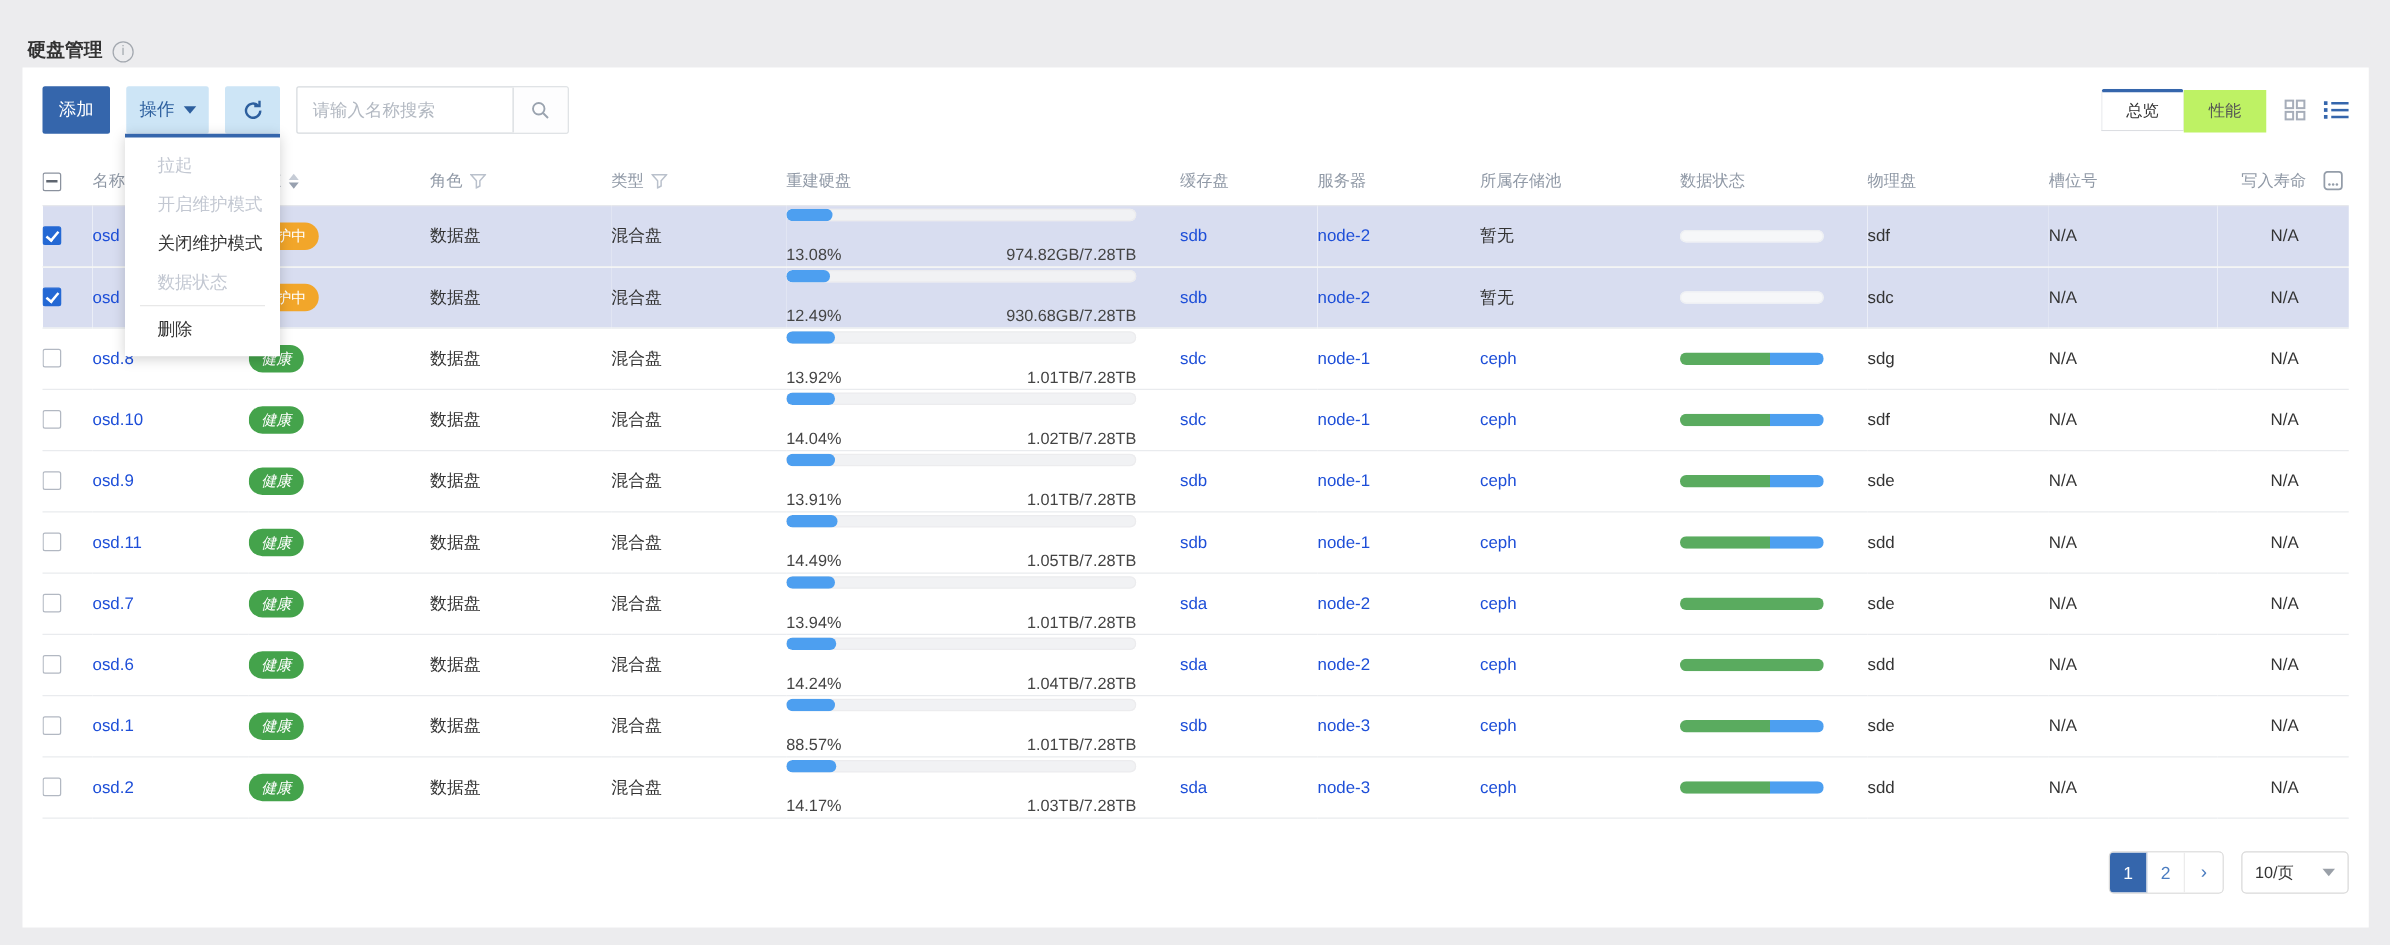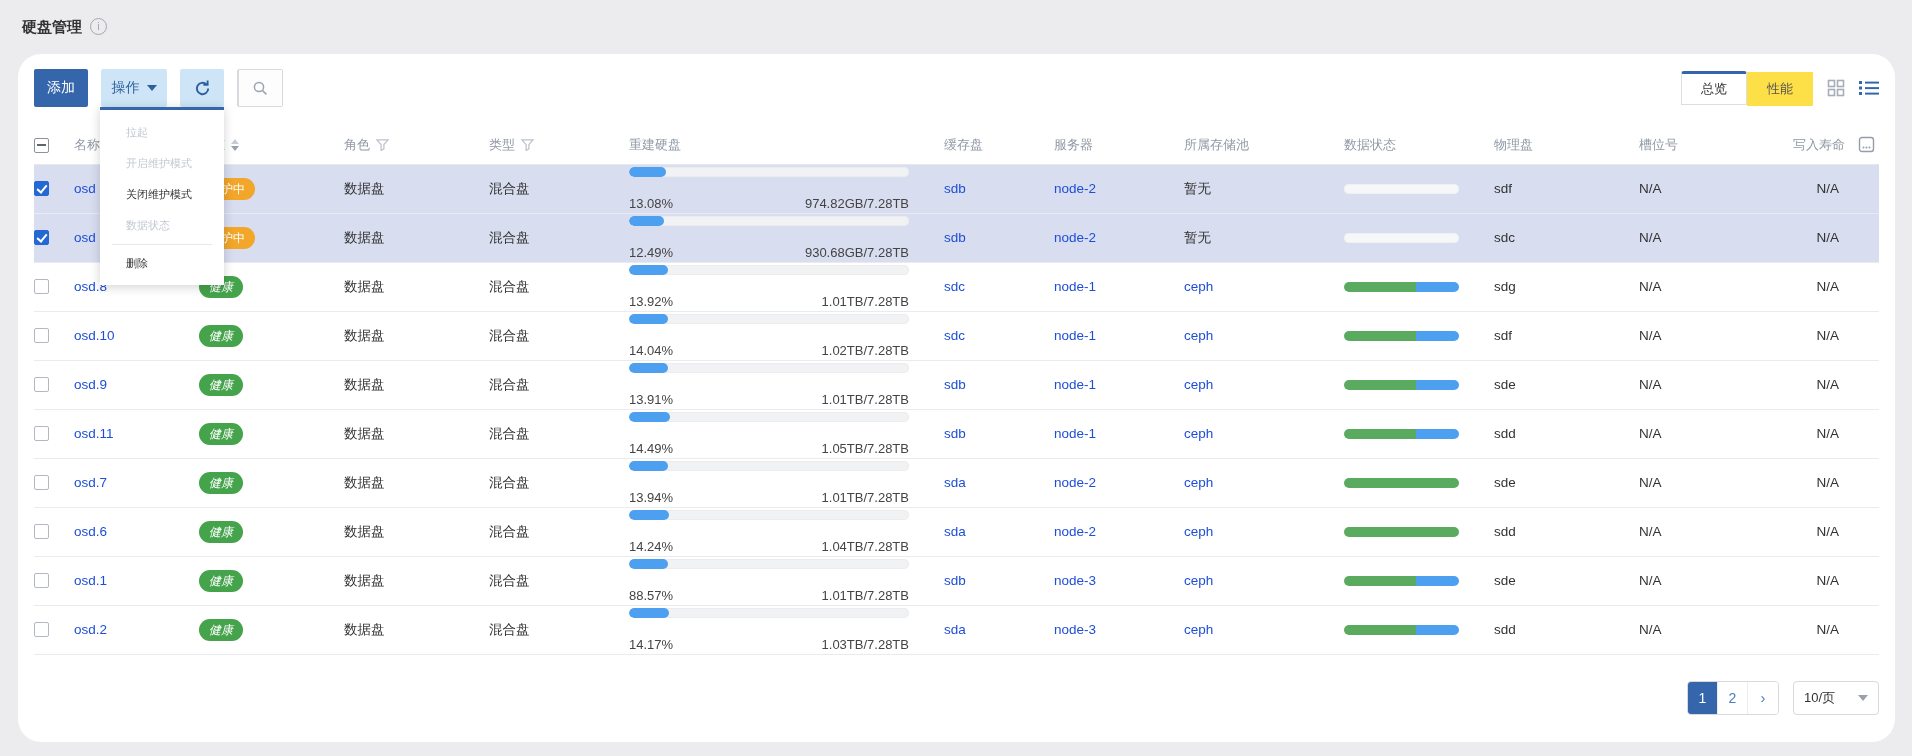--- a/index.html
+++ b/index.html
@@ -2,45 +2,45 @@
 <html><head>
 <meta charset="utf-8">
 <style>
   * { box-sizing: border-box; margin: 0; padding: 0; }
   html,body { width:1912px; height:756px; overflow:hidden; }
   body {
     font-family: "Liberation Sans", "DejaVu Sans", sans-serif;
     background:#ececee; color:#333;
   }
   
-  .page-header { display:flex; align-items:flex-start; gap:8px; padding:18px 0 0 22px; height:50px; }
+  .page-header { display:flex; align-items:flex-end; gap:8px; padding:18px 0 0 22px; height:50px; }
   .page-title { font-size:15px; font-weight:bold; color:#333; }
   .info-icon {
     width:17px; height:17px; border:1px solid #a3a8af; border-radius:50%;
     color:#a3a8af; font-size:11px; line-height:15px; text-align:center; display:inline-block;
   }
   
   .panel {
     position:relative; background:#fff; margin:4px 17px 0 18px;
-    min-height:688px; padding:15px 16px 0 16px;border-radius:23px;
+    min-height:688px; padding:15px 16px 0 16px;
   }
   
   .toolbar { display:flex; align-items:center; height:38px; }
   .btn { border:none; cursor:pointer; font-size:14px; height:38px; display:inline-flex; align-items:center; justify-content:center; }
   .btn-add { background:#3566ac; color:#fff; width:54px; border-radius:2px; }
   .btn-actions { background:#cde5f6; color:#2d5f9e; width:66px; margin-left:13px; border-radius:2px; gap:7px; }
   .caret-down { width:0; height:0; border-left:5px solid transparent; border-right:5px solid transparent; border-top:6px solid #2d5f9e; display:inline-block; }
   .btn-refresh { background:#cde5f6; width:44px; margin-left:13px; border-radius:2px; }
   .search-group { display:flex; margin-left:13px; border:1px solid #d6dade; border-radius:2px; height:38px; background:#fff; }
   .search-input { border:none; outline:none; width:172px; padding:0 12px; font-size:14px; color:#333; background:transparent; }
   .search-input::placeholder { color:#b3b9c2; }
   .search-btn { width:44px; border:none; border-left:1px solid #d6dade; background:#fdfdfe; display:flex; align-items:center; justify-content:center; cursor:pointer; }
   .toolbar-right { margin-left:auto; display:flex; align-items:center; }
   .view-tab { height:34px; min-width:66px; padding:0 14px; font-size:13px; cursor:pointer;
-    background:#fde047; color:#555; border:none; }
+    background:#bef264; color:#555; border:none; }
   .view-tab.active {
     background:#fff; color:#333; border:1px solid #dcdee2; border-top:3px solid #3566ac;
     border-radius:3px 3px 0 0;
   }
   .icon-btn { background:none; border:none; cursor:pointer; margin-left:14px; display:flex; align-items:center; }
   
   .table-wrap { margin-top:19px; }
   table { width:100%; border-collapse:collapse; table-layout:fixed; }
   thead th {
     height:38px; font-size:13px; font-weight:normal; color:#9099a6; text-align:left;
@@ -78,21 +78,21 @@
   .ds-blue { background:#4d9ff0; height:100%; }
   td.col-life, th.col-life { text-align:right; padding-right:40px; }
   th.col-life { position:relative; padding-right:34px;font-family:Liberation Serif, serif; }
   th.col-life .settings { position:absolute; right:4px; top:10px; cursor:pointer; }
   
   .action-menu {
     position:absolute; left:82px; top:53px; width:124px; z-index:20;
     background:#fff; border-top:3px solid #3566ac;
     box-shadow:0 2px 10px rgba(0,0,0,0.18); padding:7px 0 6px 0;
   }
-  .menu-item { height:31px; line-height:31px; padding-left:26px; font-size:11px; color:#333; cursor:pointer; }
+  .menu-item { height:31px; line-height:31px; padding-left:26px; font-size:14px; color:#333; cursor:pointer; }
   .menu-item.disabled { color:#c3c8d2; cursor:not-allowed; }
   .menu-divider { height:1px; background:#e8e8e8; margin:3px 12px; }
   
   .pager-row { display:flex; justify-content:flex-end; align-items:center; margin-top:26px; padding-bottom:22px; gap:14px; }
   .pager { display:flex; border:1px solid #d9d9d9; border-radius:4px; overflow:hidden; background:#fff; }
   .page-btn { width:30px; height:32px; border:none; background:#fff; color:#4a7cc0; font-size:14px; cursor:pointer; border-right:1px solid #ececec; }
   .page-btn:last-child { border-right:none; }
   .page-btn.active { background:#3566ac; color:#fff; }
   .page-next { font-size:15px; }
   .size-select { display:flex; align-items:center; justify-content:space-between; width:86px; height:34px;
@@ -114,20 +114,21 @@
       <span>操作</span>
       <span class="caret-down"></span>
     </button>
     <button class="btn btn-refresh">
       <svg width="19" height="19" viewBox="0 0 19 19">
         <path d="M15.2 9.5a5.7 5.7 0 1 1-1.7-4.05" fill="none" stroke="#2d5f9e" stroke-width="1.9"></path>
         <path d="M14.6 1.6 v4.2 h-4.2" fill="none" stroke="#2d5f9e" stroke-width="1.9"></path>
       </svg>
     </button>
     <div class="search-group">
+      <input class="search-input" value="" placeholder="请输入名称搜索" style="">
       <button class="search-btn">
         <svg width="17" height="17" viewBox="0 0 17 17">
           <circle cx="7" cy="7" r="4.6" fill="none" stroke="#9aa3af" stroke-width="1.5"></circle>
           <line x1="10.6" y1="10.6" x2="14.4" y2="14.4" stroke="#9aa3af" stroke-width="1.5"></line>
         </svg>
       </button>
     </div>
     <div class="toolbar-right">
       <div id="view-tabs"><button class="view-tab active">总览</button><button class="view-tab">性能</button></div>
       <button class="icon-btn">

